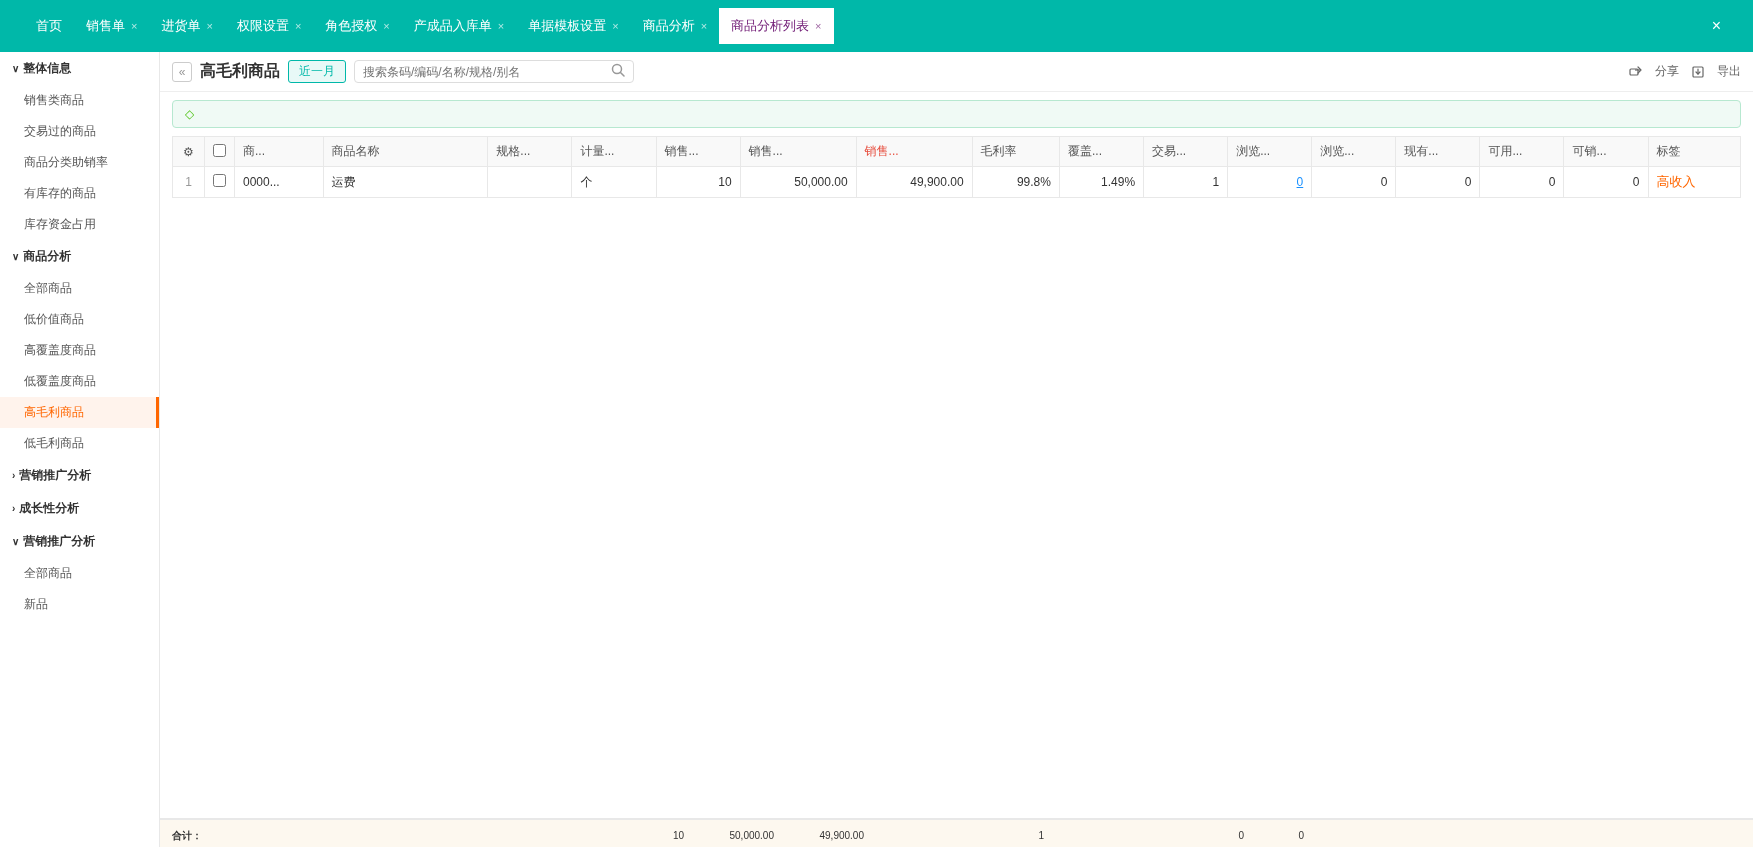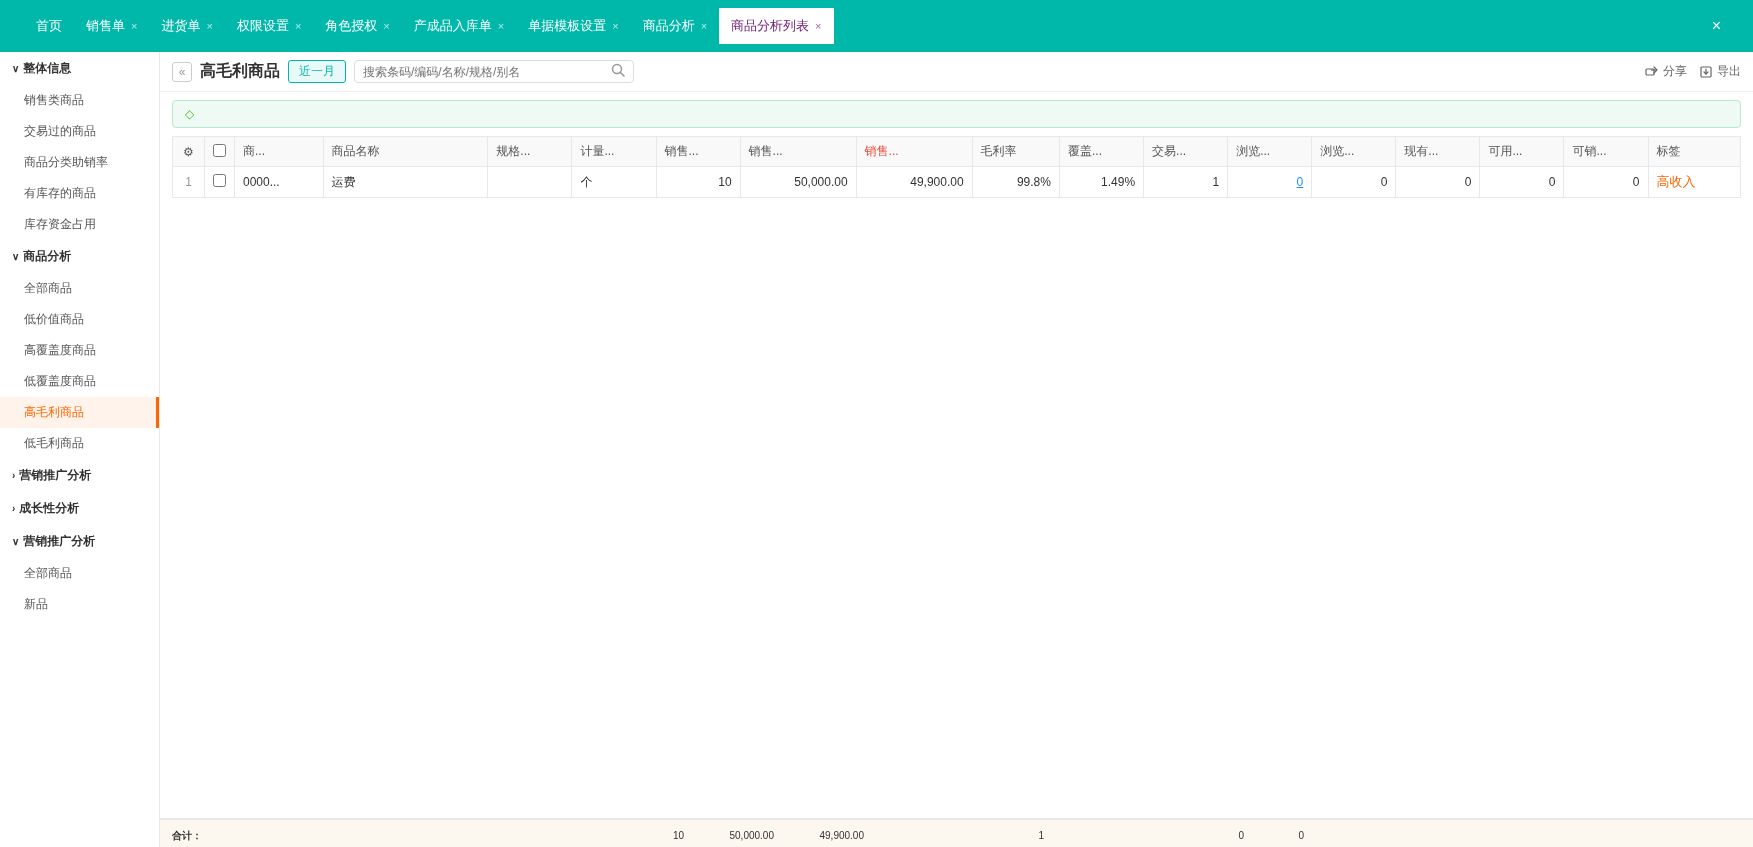--- a/index.html
+++ b/index.html
@@ -140,21 +140,21 @@
     }
     .header-actions {
       margin-left: auto;
       display: flex;
       align-items: center;
       gap: 12px;
     }
     .action-btn {
       display: flex;
       align-items: center;
-      gap: 4px;
+      gap: 12px;
       color: #666;
       cursor: pointer;
       font-size: 12px;
     }
 
     
     .info-banner {
       background: #f0faf5;
       border: 1px solid #b7e8d0;
       margin: 8px 12px;

